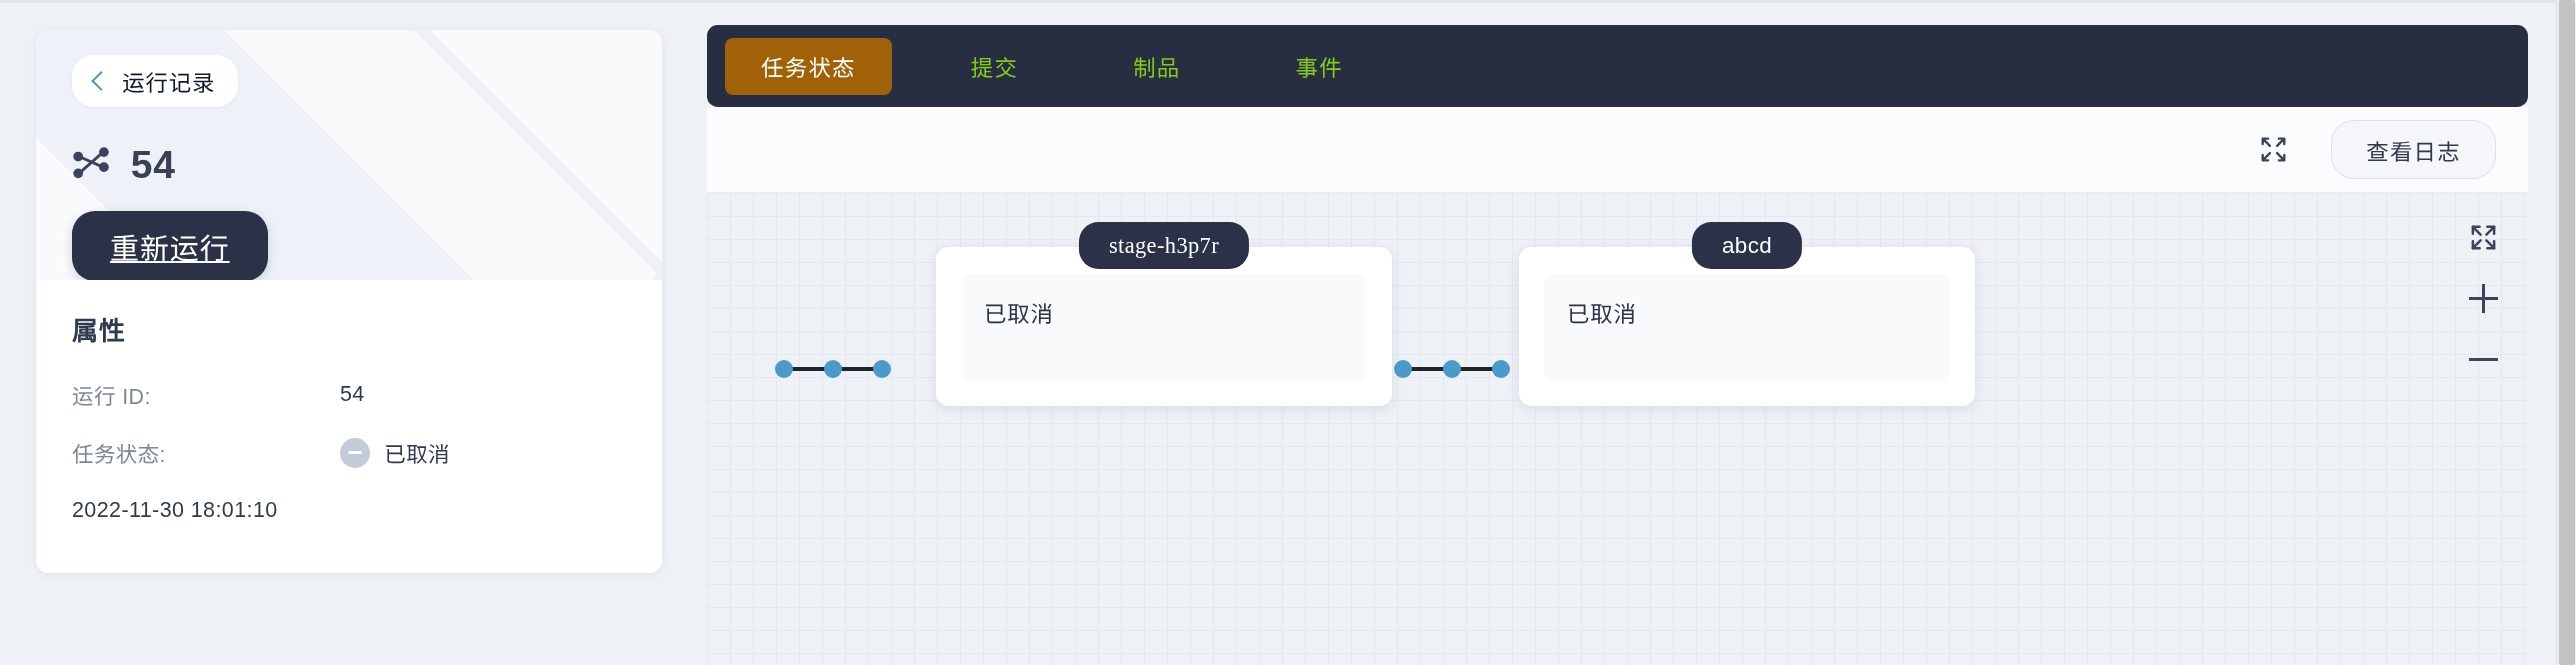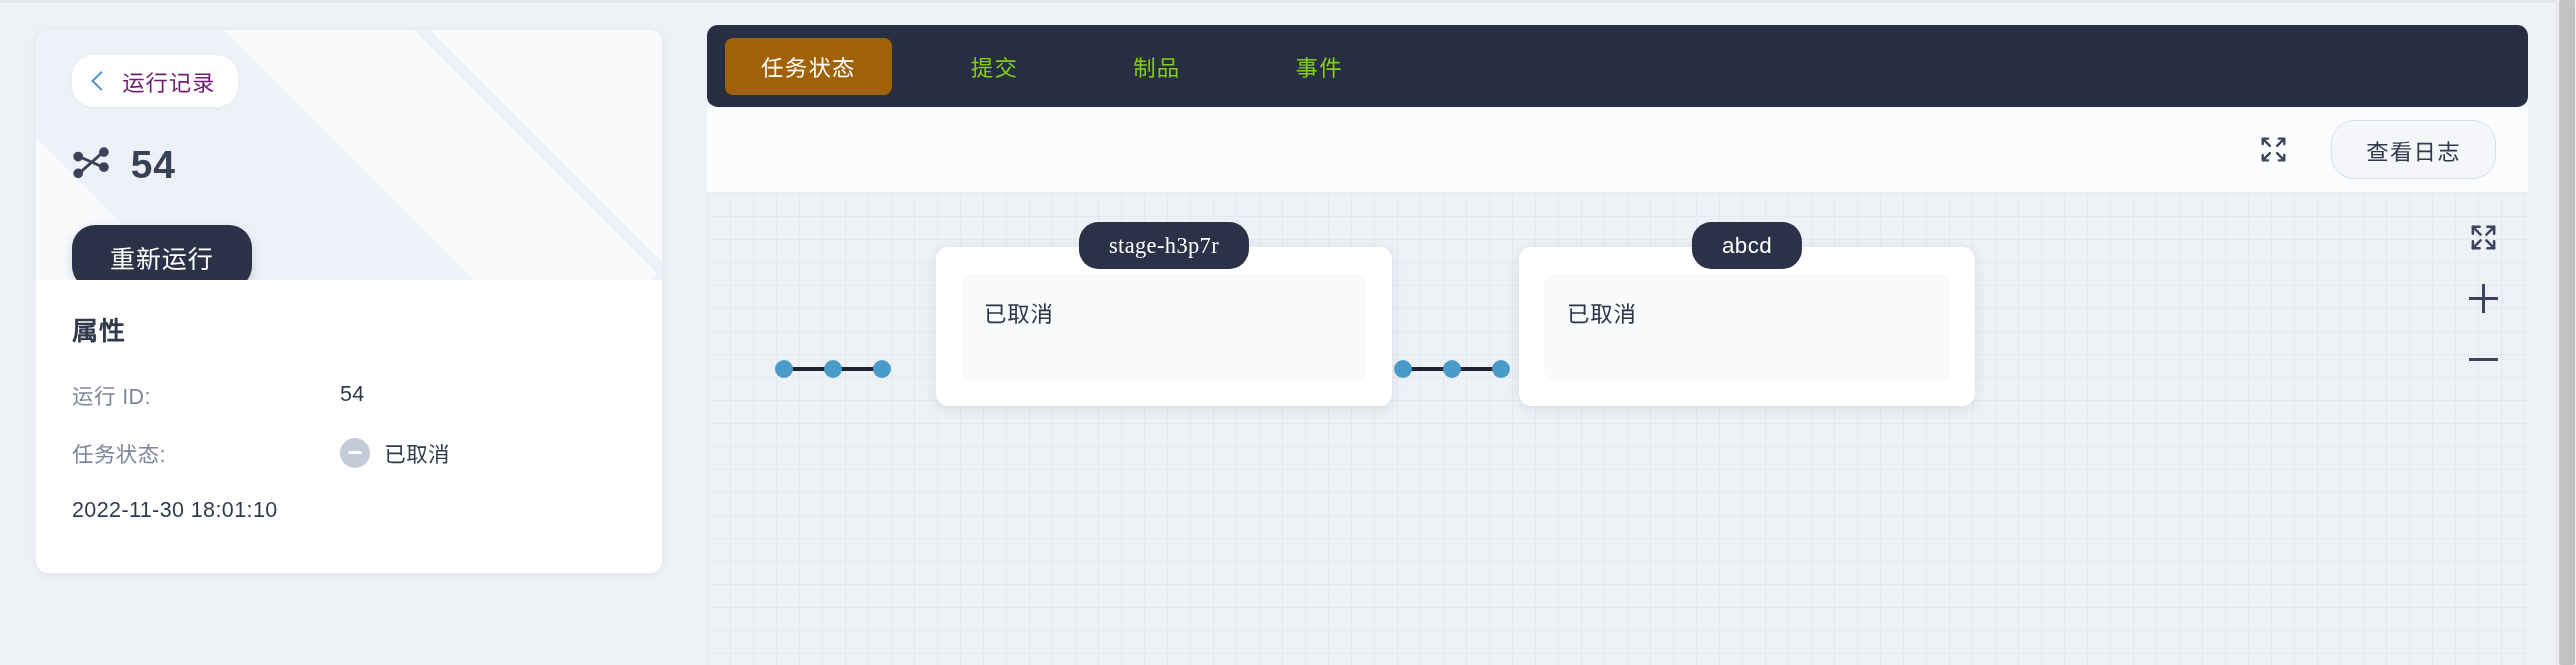--- a/index.html
+++ b/index.html
@@ -95,51 +95,52 @@
   }
   .chev {
     width: 14.3px; height: 14.3px;
     border-left: 2.7px solid #4d92c6;
     border-bottom: 2.7px solid #4d92c6;
     transform: rotate(45deg);
     margin-left: 3.6px;
   }
   .back-pill span.lbl {
     font-size: 22.4px;
-    color: #701a75;
+    color: #0f172a;
     letter-spacing: 0.9px;
   }
 
   .run-title-row {
     display: flex;
     align-items: center;
     gap: 19.7px;
     margin-top: 36px;
   }
   .dag-icon { width: 39px; height: 39px; display:block; }
   .run-num {
     font-size: 39px;
     font-weight: bold;
     color: #384155;
     letter-spacing: 0.9px;
   }
 
   .rerun-btn {
-    margin-top: 38px;
+    margin-top: 24px;
     display: inline-block;
     background: #2b3147;
     color: #ffffff;
     border: none;
     border-radius: 23px;
     padding: 14.3px 38px;
-    font-size: 25px;
+    font-size: 29px;
     font-family: inherit;
     cursor: pointer;
     box-shadow: 0 3.6px 10.7px rgba(40,50,80,0.18);
     letter-spacing: 0.9px;
+    text-decoration: underline;
   }
 
   .side-card-body { padding: 30px 36px 48px 36px; background: #fff; }
   .props-title {
     font-size: 26px;
     font-weight: bold;
     color: #2f3a4e;
     margin-bottom: 32px;
     letter-spacing: 0.9px;
   }

